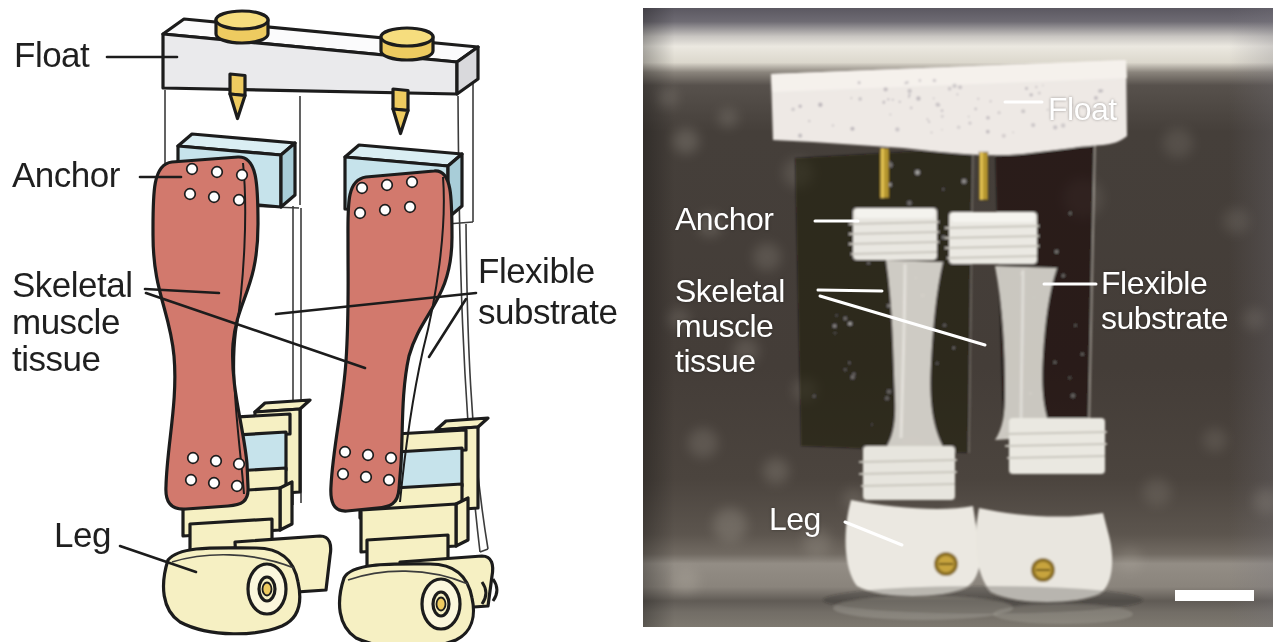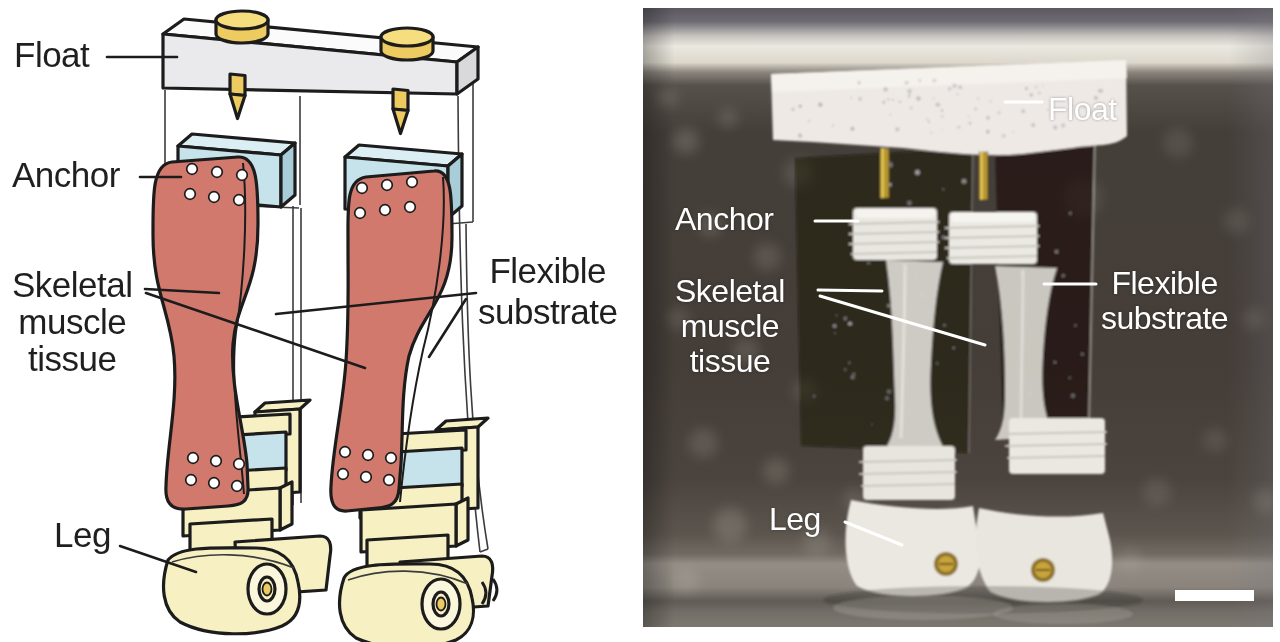--- a/index.html
+++ b/index.html
@@ -1,18 +1,18 @@
 <!DOCTYPE html>
 <html style="--c-muscle: #d2796d; --c-anchor: #c6e3eb; --c-leg: #f6f0c3; --c-gold: #eecb60; --c-floatgray: #eaeaec; --c-outline: #1c1c1c; --c-label: #ffffff;"><head>
 <meta charset="utf-8">
 <style>
   html,body{margin:0;padding:0;background:#ffffff;}
   #stage{position:relative;width:1280px;height:642px;background:#ffffff;overflow:hidden;
          font-family:"Liberation Sans",sans-serif;}
-  .lbl{position:absolute;white-space:pre-line;user-select:none;text-align:center;}
+  .lbl{position:absolute;white-space:pre-line;user-select:none;}
   .lbl-left{font-size:35px;line-height:1.06;color:#1f1f1f;letter-spacing:-0.5px;}
   .lbl-right{font-size:32px;line-height:1.10;color:#ffffff;text-shadow:0 0 3px rgba(0,0,0,.35);letter-spacing:-0.5px;}
   
   #schem{position:absolute;left:0;top:0;}
   .ol{stroke:var(--c-outline);stroke-width:3.2;stroke-linejoin:round;}
   .thin{stroke:#3c3c3c;stroke-width:1.6;fill:none;}
   .lead{stroke:#1c1c1c;stroke-width:2.6;stroke-linecap:round;}
   .m-fill{fill:var(--c-muscle);}
   .a-fill{fill:var(--c-anchor);}
   .l-fill{fill:var(--c-leg);}

